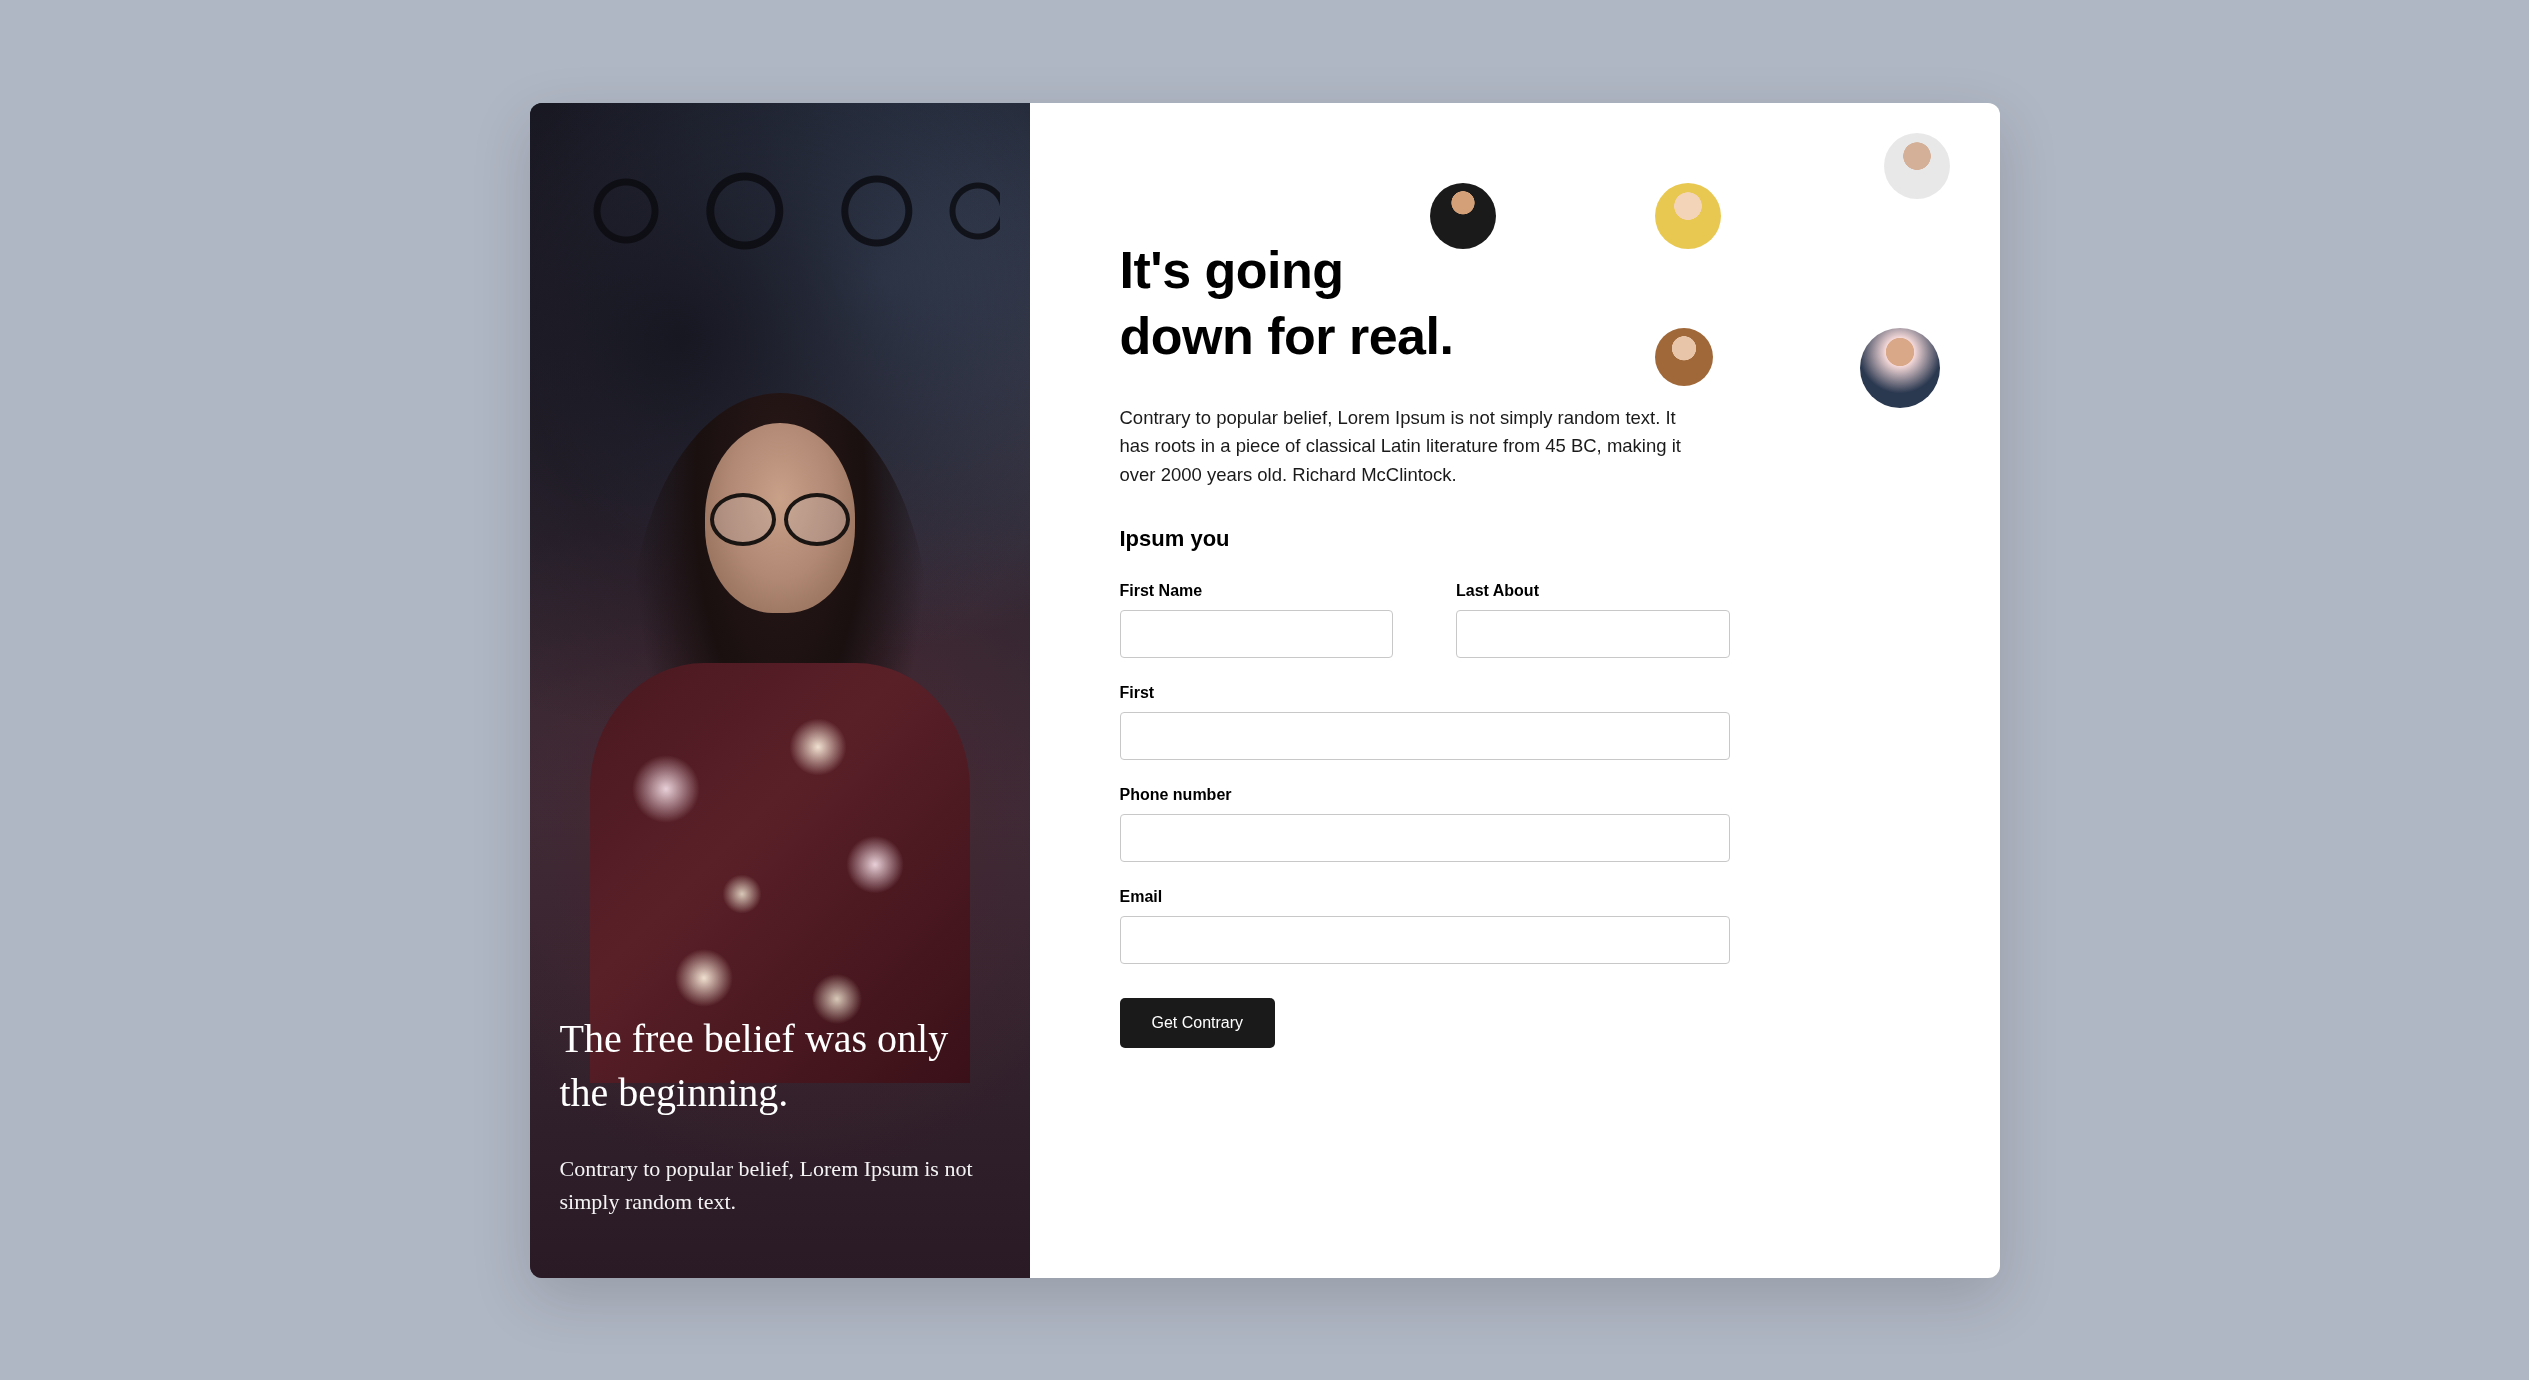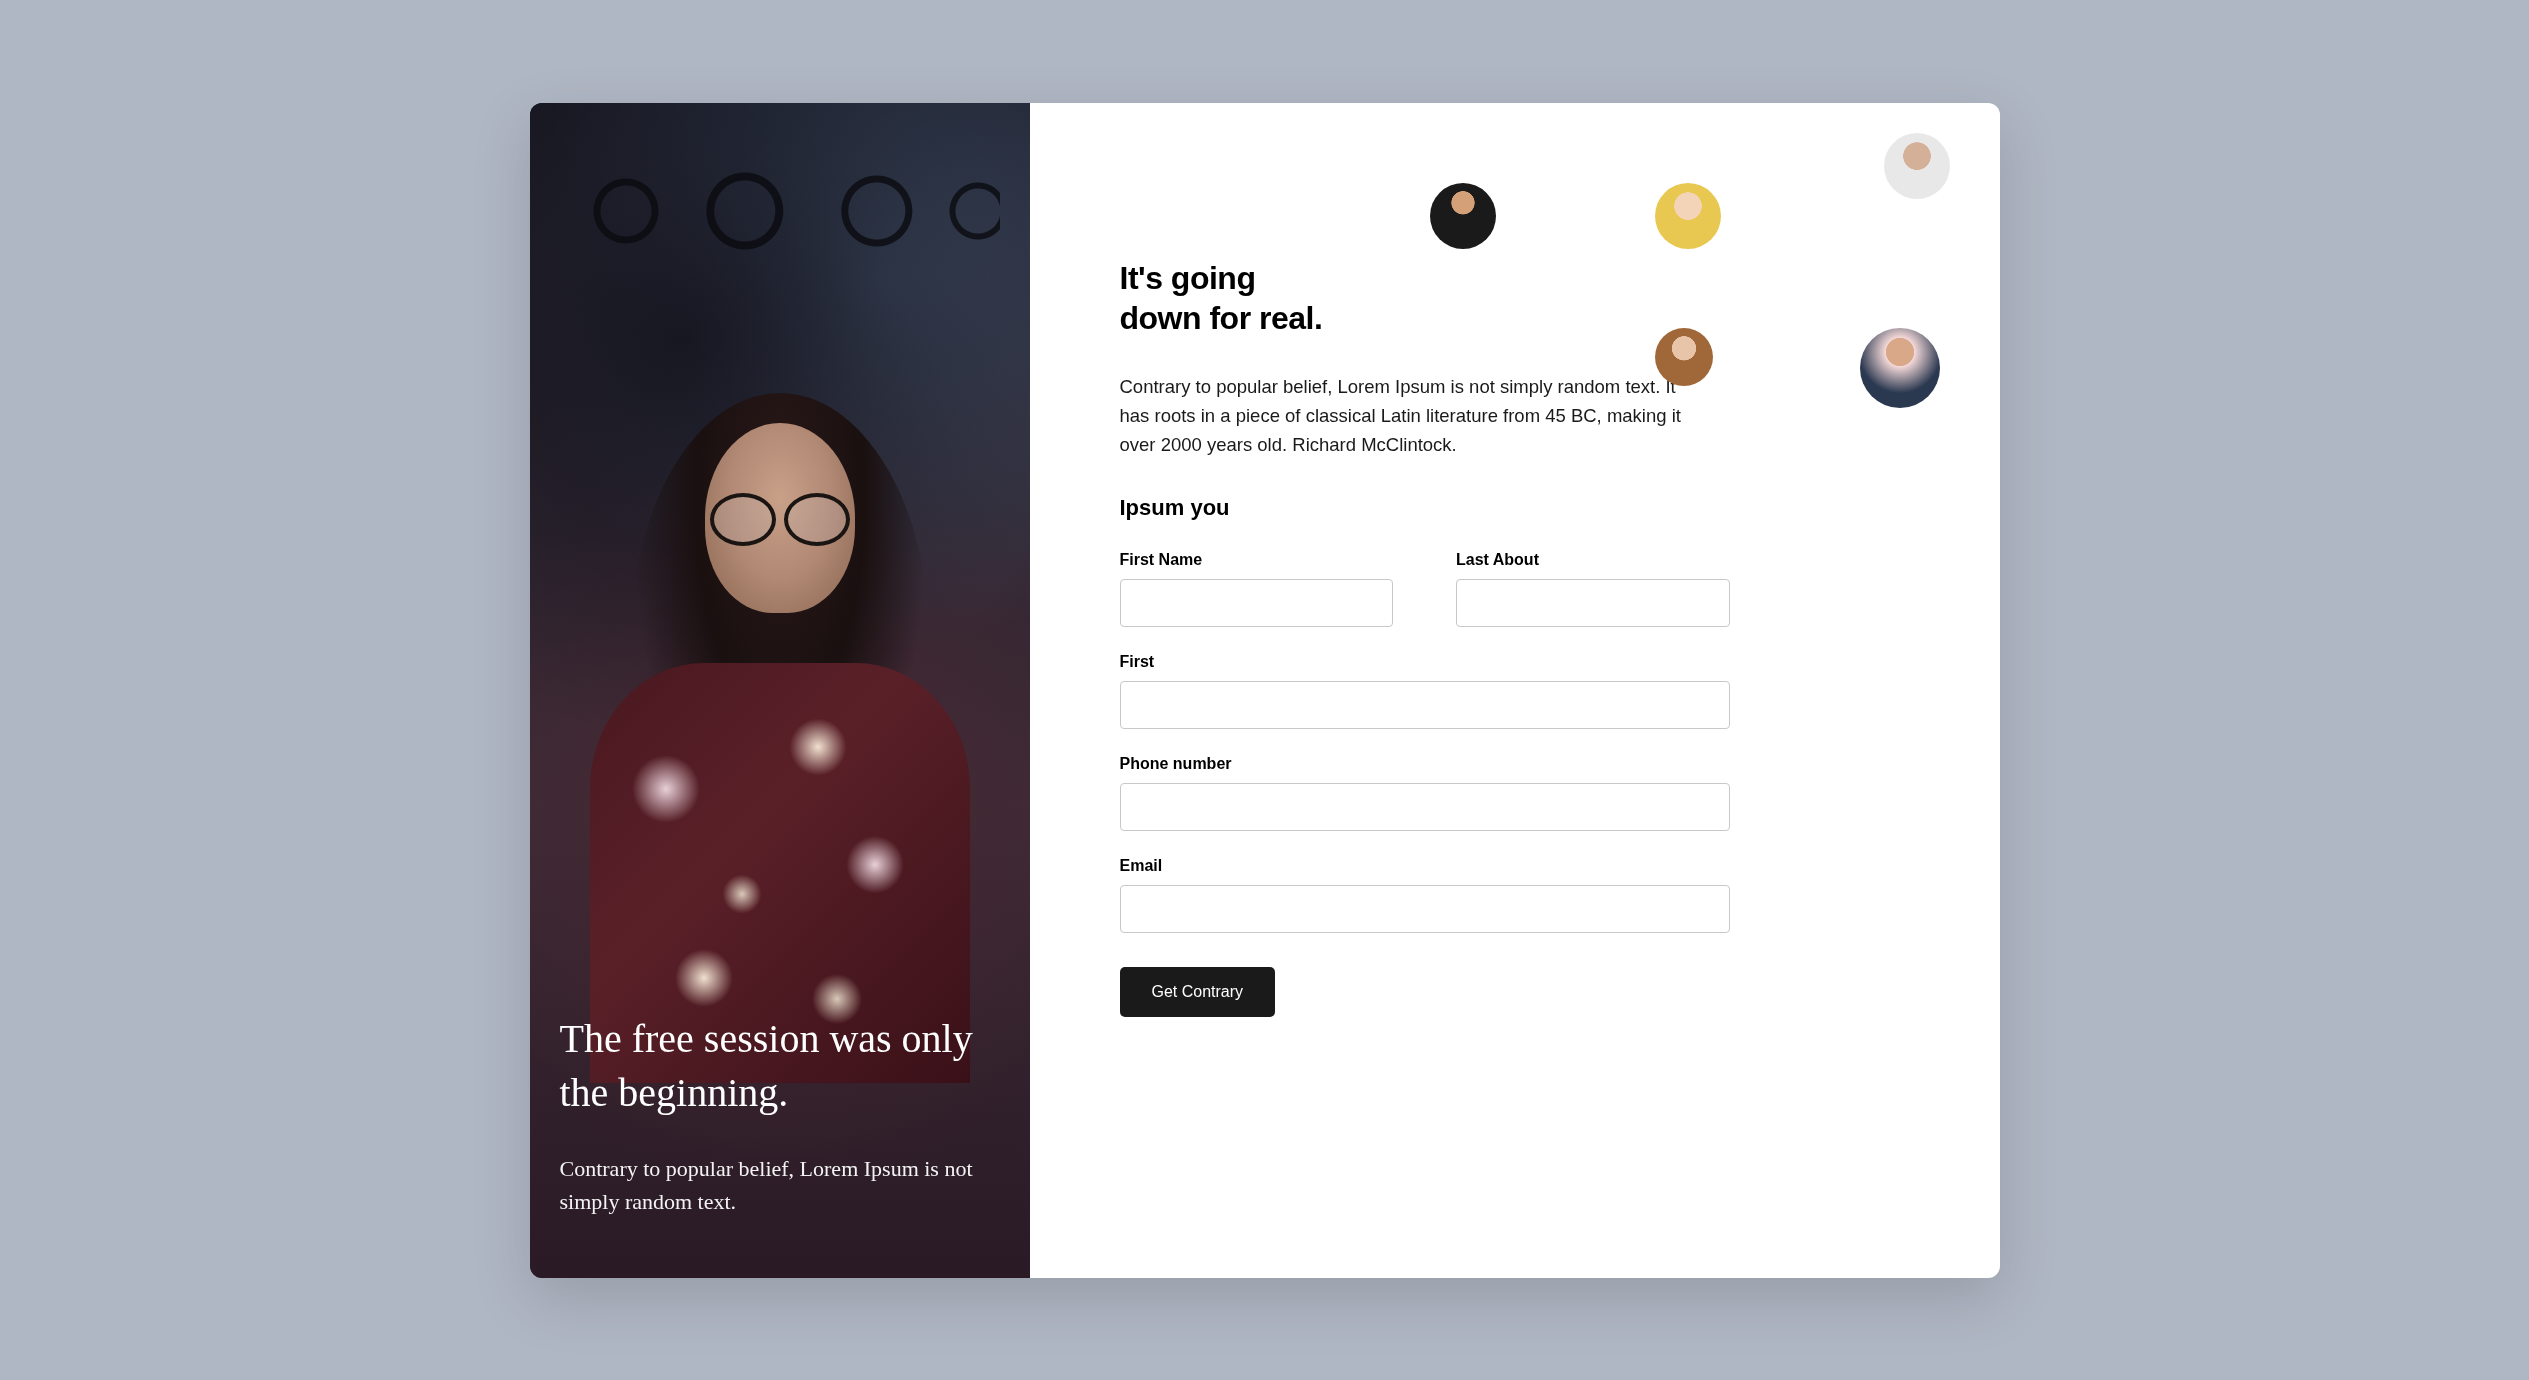--- a/index.html
+++ b/index.html
@@ -153,24 +153,24 @@
   position: absolute;
   border-radius: 50%;
   background: #d0d0d0;
 }
 .av1 { width: 66px; height: 66px; top: 80px; left: 400px; background: radial-gradient(circle at 50% 30%, #d4a078 20%, #1a1a1a 21%); }
 .av2 { width: 66px; height: 66px; top: 80px; left: 625px; background: radial-gradient(circle at 50% 35%, #f4d4b8 25%, #e8c850 26%); }
 .av3 { width: 66px; height: 66px; top: 30px; right: 50px; background: radial-gradient(circle at 50% 35%, #d4b098 25%, #e8e8e8 26%); }
 .av4 { width: 58px; height: 58px; top: 225px; left: 625px; background: radial-gradient(circle at 50% 35%, #e8c4a8 25%, #a06838 26%); }
 .av5 { width: 80px; height: 80px; top: 225px; right: 60px; background: radial-gradient(circle at 50% 30%, #d8a888 20%, #f4d8d8 21%, #2a3850 60%); }
 .main-heading {
-  font-size: 32px;
+  font-size: 52px;
   font-weight: 800;
   line-height: 1.28;
-  margin-top: 75px;
+  margin-top: 54px;
   margin-bottom: 34px;
   letter-spacing: -0.5px;
 }
 .description {
   font-size: 18.5px;
   line-height: 1.55;
   color: #1a1a1a;
   max-width: 585px;
   margin-bottom: 36px;
 }
@@ -227,21 +227,21 @@
 
 <div class="card">
   <div class="left-panel">
     <div class="person">
       <div class="hair"></div>
       <div class="head"></div>
       <div class="glasses"></div>
       <div class="body"></div>
     </div>
     <div class="left-text">
-      <h2 class="left-heading">The free session was only the beginning.</h2>
+      <h2 class="left-heading">The free belief was only the beginning.</h2>
       <p class="left-sub">Contrary to popular belief, Lorem Ipsum is not simply random text.</p>
     </div>
   </div>
 
   <div class="right-panel">
     <div class="avatar av1"></div>
     <div class="avatar av2"></div>
     <div class="avatar av3"></div>
     <div class="avatar av4"></div>
     <div class="avatar av5"></div>

